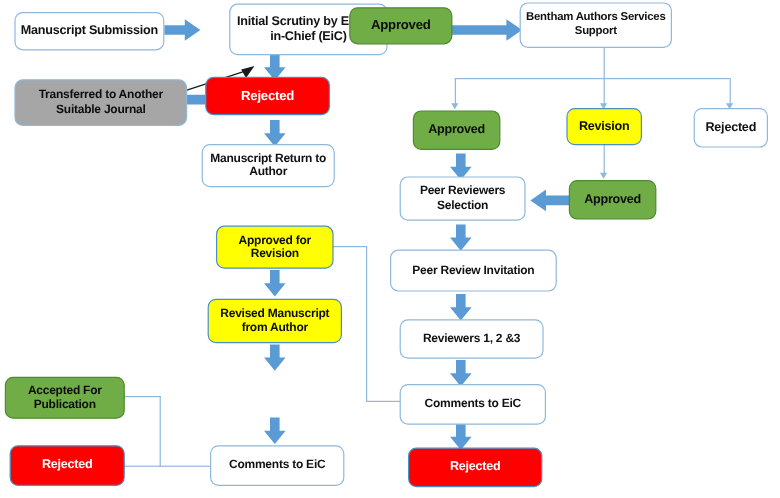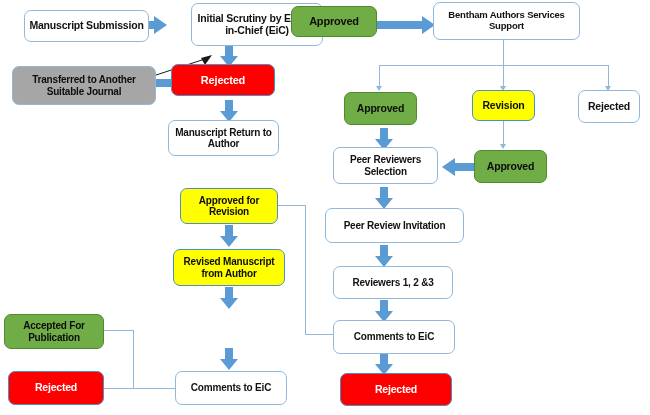--- a/index.html
+++ b/index.html
@@ -213,27 +213,27 @@
   <div class="tline tline-h" style="left:104px; top:388px; width:30px;"></div>
   <div class="tarrow tarrow-left" style="left:99px; top:385px;"></div>
 
   <div class="diag" style="left:150px; top:55px;">
     <svg width="62" height="22" viewBox="0 0 62 22">
       <line x1="0" y1="22" x2="58" y2="3" stroke="#1a1a1a" stroke-width="1"></line>
       <polygon points="62,0 51,3 55,10" fill="#1a1a1a"></polygon>
     </svg>
   </div>
 
-  <div class="node n-white" style="left:12px; top:10px; width:125px; height:32px; font-size:10.5px;margin-left:12px;">Manuscript Submission</div>
+  <div class="node n-white" style="left:12px; top:10px; width:125px; height:32px; font-size:10.5px;">Manuscript Submission</div>
 
   <div class="node n-white" style="left:163px; top:3px; width:132px; height:43px; font-size:10.5px;margin-left:28px;">Initial Scrutiny by Editor-in-Chief (EiC)</div>
 
   <div class="node n-green" style="left:291px; top:6px; width:86px; height:31px; font-size:11px;">Approved</div>
 
-  <div class="node n-white" style="left:433px; top:2px; width:147px; height:38px; font-size:9.5px;">Bentham Authors Services Support</div>
+  <div class="node n-white" style="left:433px; top:2px; width:127px; height:38px; font-size:9.5px;">Bentham Authors Services Support</div>
 
   <div class="node n-red" style="left:171px; top:64px; width:104px; height:32px; font-size:11px;">Rejected</div>
 
   <div class="node n-gray" style="left:12px; top:66px; width:144px; height:39px; font-size:10px;">Transferred to Another Suitable Journal</div>
 
   <div class="node n-white" style="left:168px; top:120px; width:111px; height:36px; font-size:10px;">Manuscript Return to Author</div>
 
   <div class="node n-green" style="left:344px; top:92px; width:73px; height:33px; font-size:10.5px;">Approved</div>
 
   <div class="node n-yellow" style="left:472px; top:90px; width:63px; height:31px; font-size:10.5px;">Revision</div>

